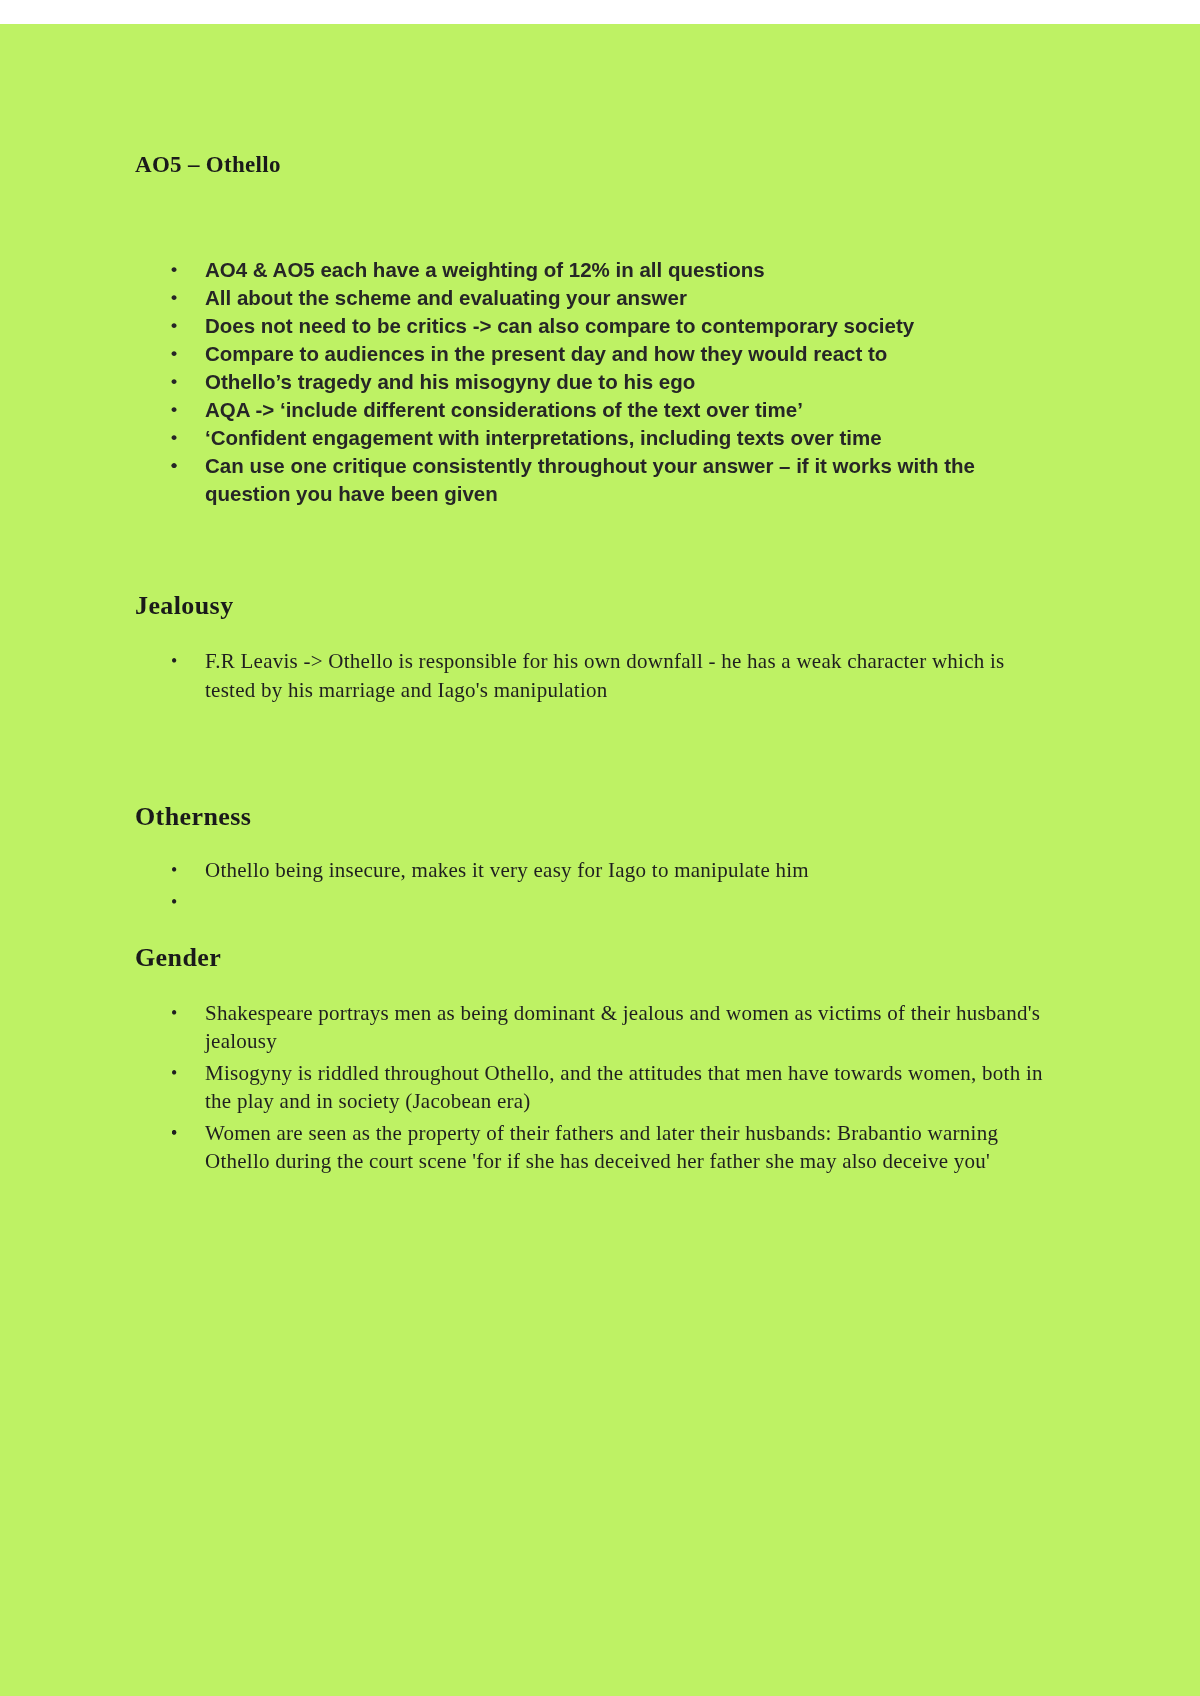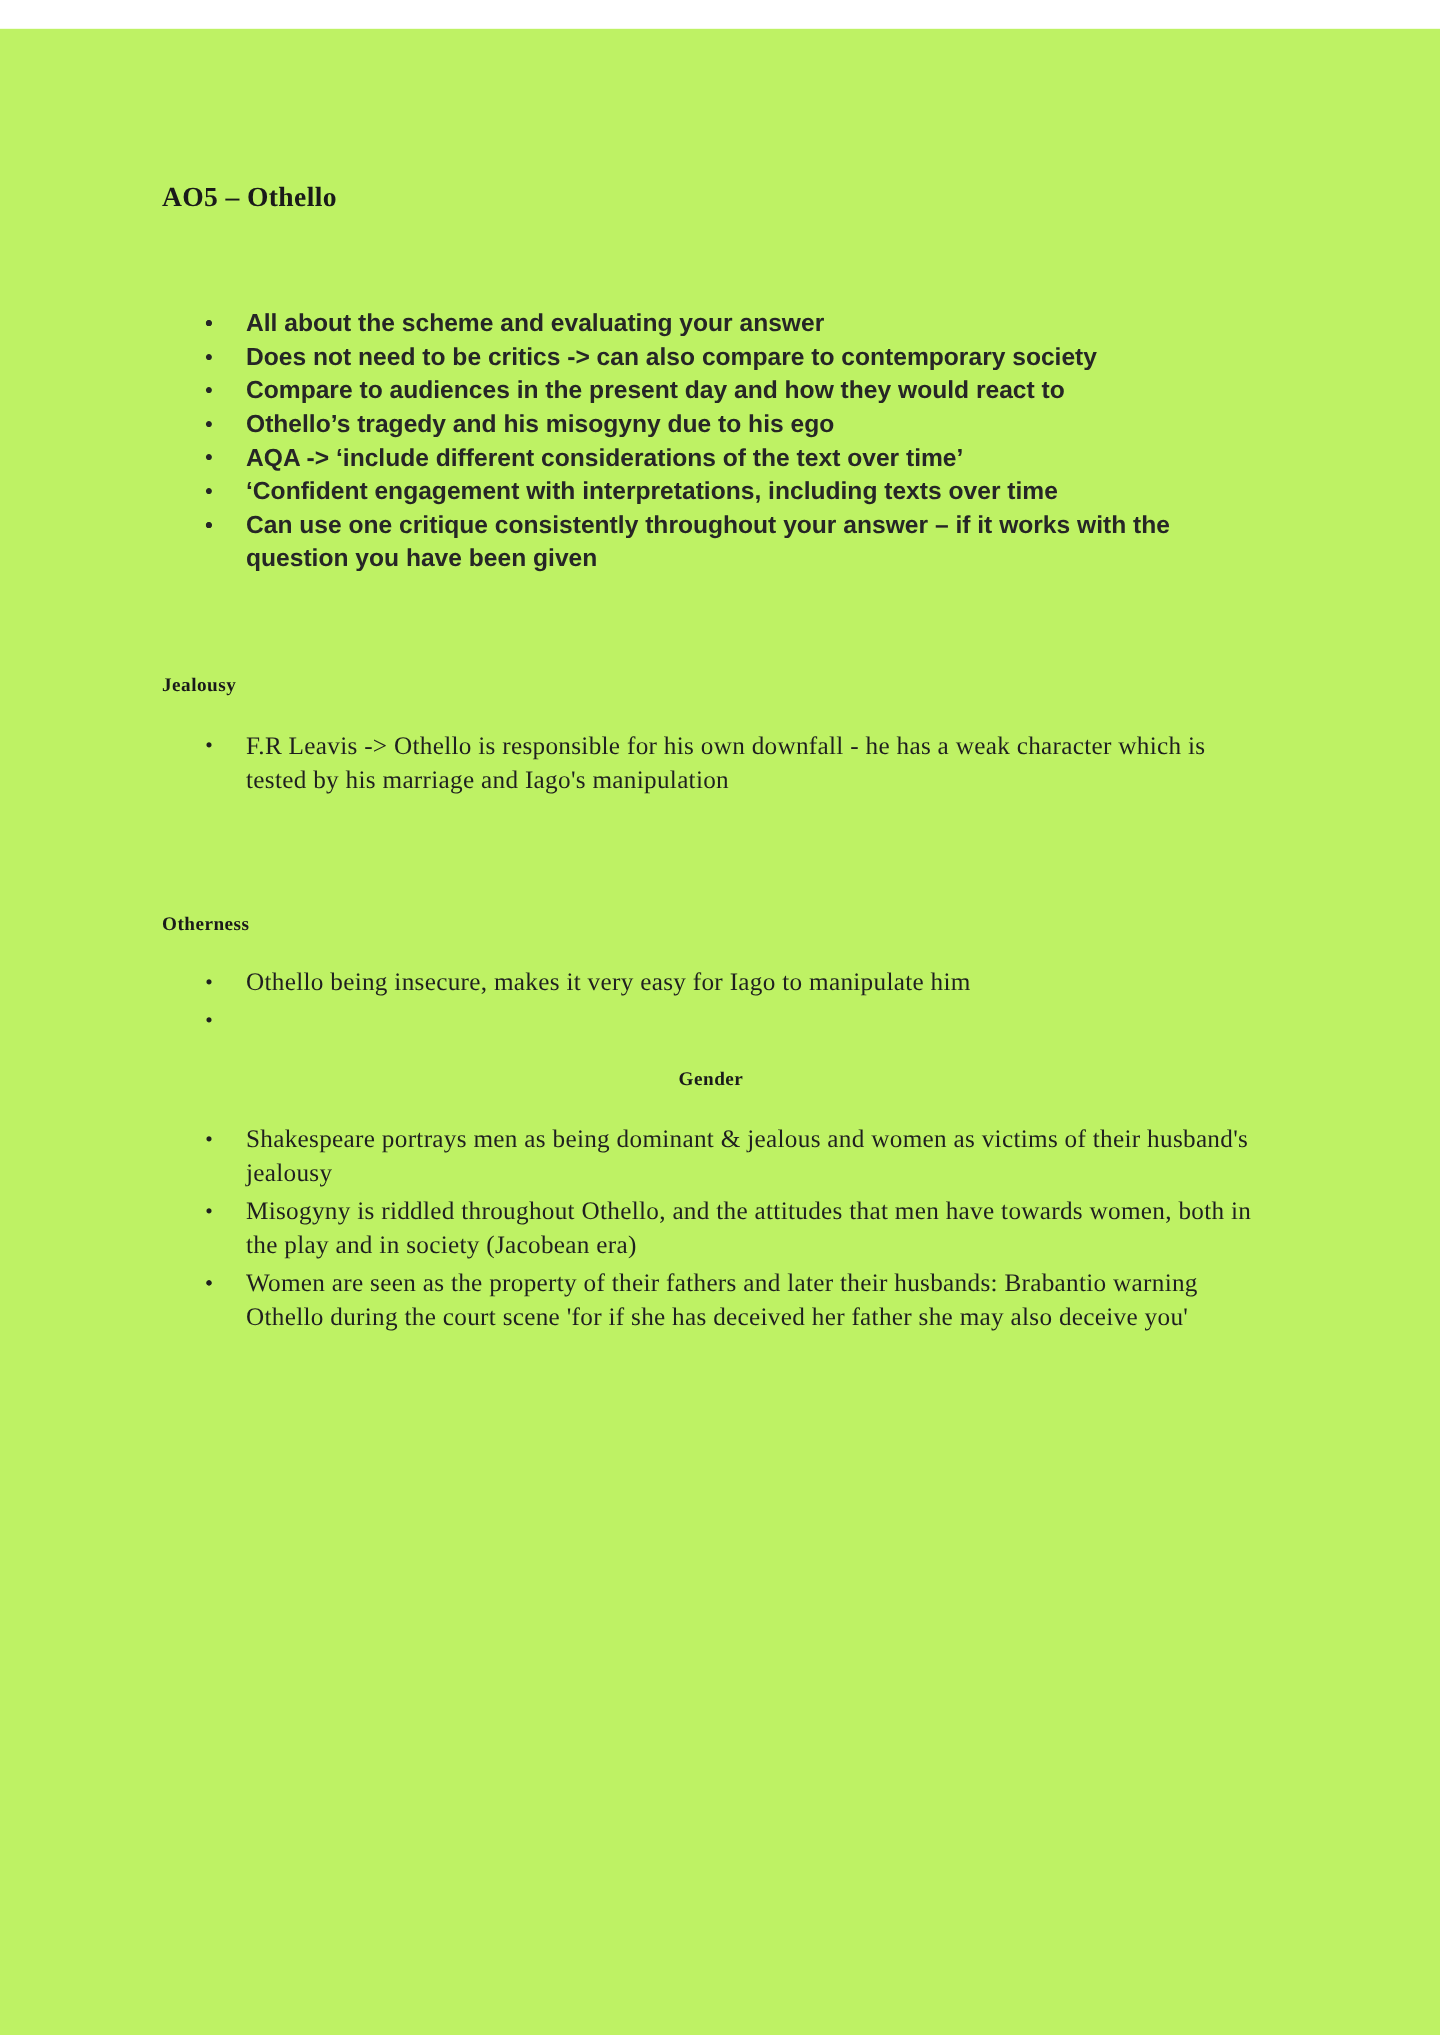--- a/index.html
+++ b/index.html
@@ -57,28 +57,28 @@
     line-height: 27.5px;
     color: #262626;
     max-width: 930px;
   }
   .intro-list li { margin-bottom: 0.5px; }
 
   
   .section-heading {
     font-family: "Liberation Serif", serif;
     font-weight: bold;
-    font-size: 16px;
+    font-size: 26px;
     letter-spacing: 0.4px;
     color: #1a1a1a;
     margin: 0;
   }
   .heading-jealousy  { margin-top: 84px; }
   .heading-otherness { margin-top: 98px; }
-  .heading-gender    { margin-top: 58px; text-align: center; }
+  .heading-gender    { margin-top: 58px; }
 
   
   .serif-list {
     font-family: "Liberation Serif", serif;
     font-size: 21px;
     line-height: 28.5px;
     letter-spacing: 0.25px;
     color: #1f1f1f;
     max-width: 945px;
   }
@@ -91,20 +91,21 @@
 <body>
 
 <div class="page">
   <div class="content">
 
     <h1 class="doc-title">AO5 – Othello</h1>
 
     <ul class="blist intro-list">
       <li>
         <span class="bullet">•</span>
+        <span>AO4 &amp; AO5 each have a weighting of 12% in all questions</span>
       </li>
       <li>
         <span class="bullet">•</span>
         <span>All about the scheme and evaluating your answer</span>
       </li>
       <li>
         <span class="bullet">•</span>
         <span>Does not need to be critics -&gt; can also compare to contemporary society</span>
       </li>
       <li>

